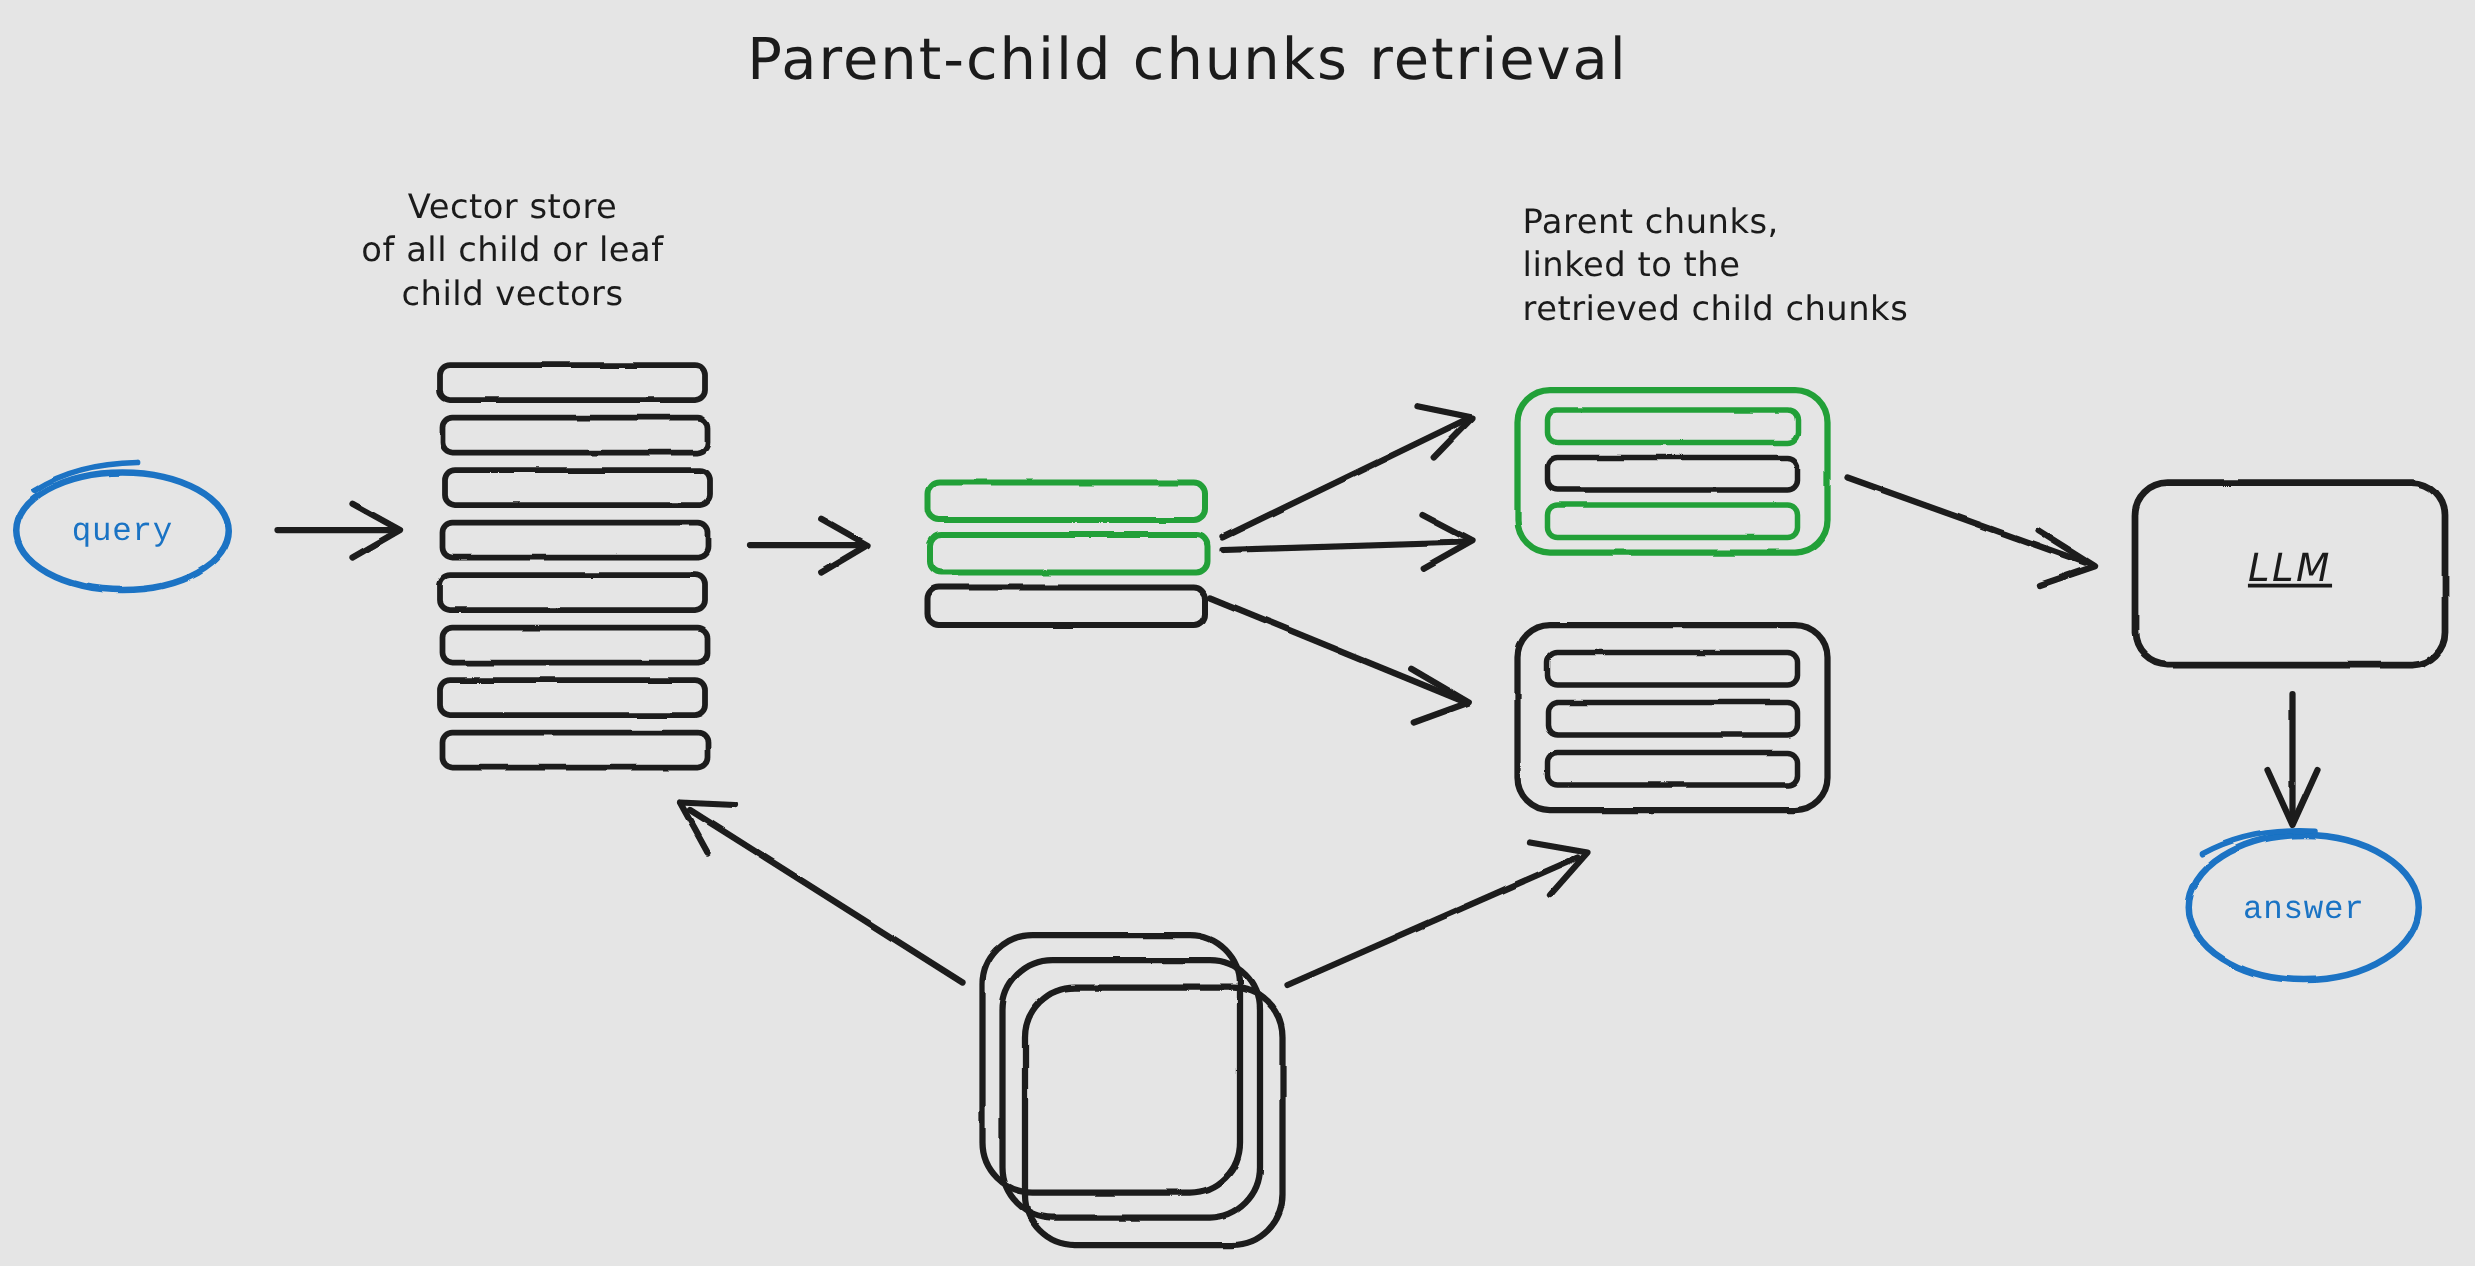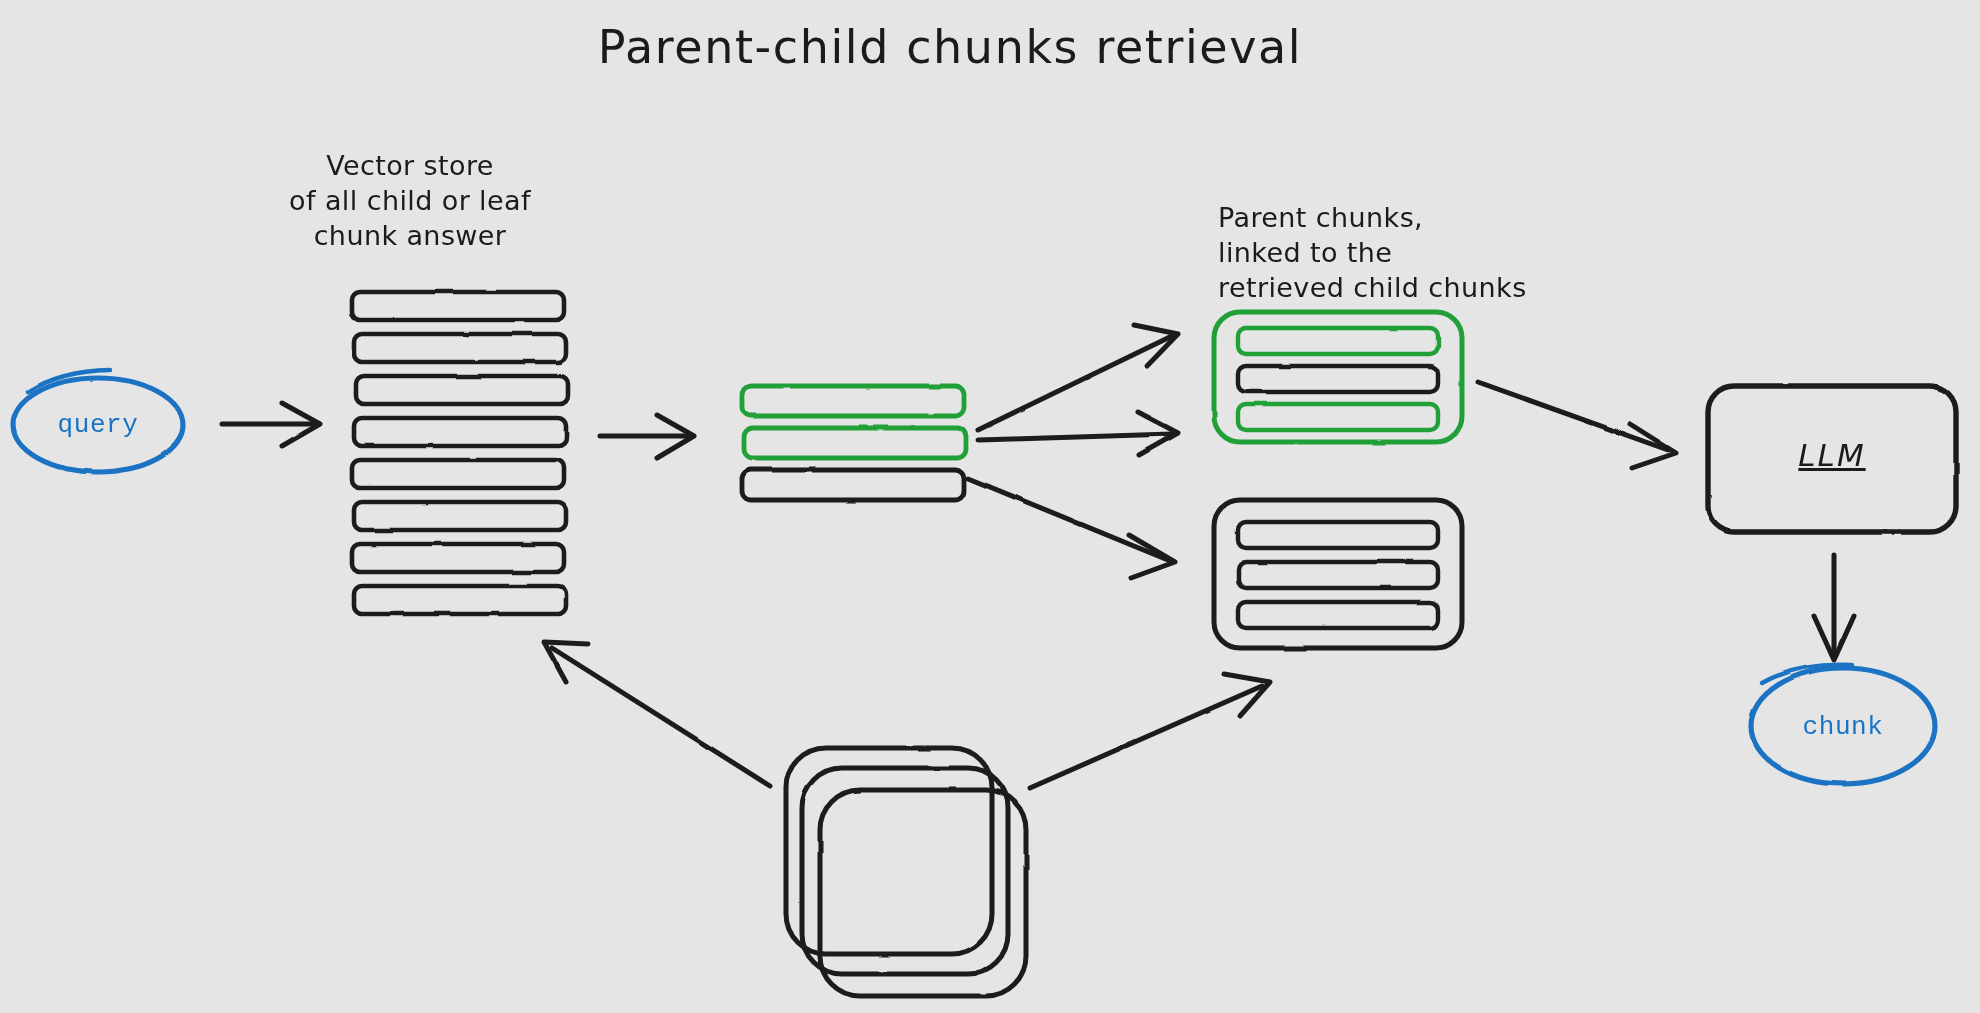--- a/index.html
+++ b/index.html
@@ -178,27 +178,27 @@
         <path d="M 1224 674 L 1270 682 L 1240 716" fill="none" stroke="#1b1b1b" stroke-width="5" stroke-linecap="round" stroke-linejoin="round"></path>
       </g>
 
     </g>
   </svg>
 
   <div class="lbl title" style="left:0; top:18px; width:1900px;">Parent-child chunks retrieval</div>
 
   <div class="lbl cap cap-c" style="left:240px; top:148px; width:340px;">Vector store
 of all child or leaf
-chunk answer</div>
-
-
-  <div class="lbl cap cap-l" style="left:1218px; top:160px; width:400px;margin-top:40px;">Parent chunks,
+child vectors</div>
+
+
+  <div class="lbl cap cap-l" style="left:1218px; top:160px; width:400px;">Parent chunks,
 linked to the
 retrieved child chunks</div>
 
 
   <div class="node-text blue-text" style="left:18px; top:410px; width:160px;">query</div>
 
   <div class="node-text llm-text" style="left:1708px; top:437px; width:248px;">LLM</div>
 
-  <div class="node-text blue-text" style="left:1753px; top:712px; width:180px;">chunk</div>
+  <div class="node-text blue-text" style="left:1753px; top:712px; width:180px;">answer</div>
 
 </div>
 
 </body></html>

